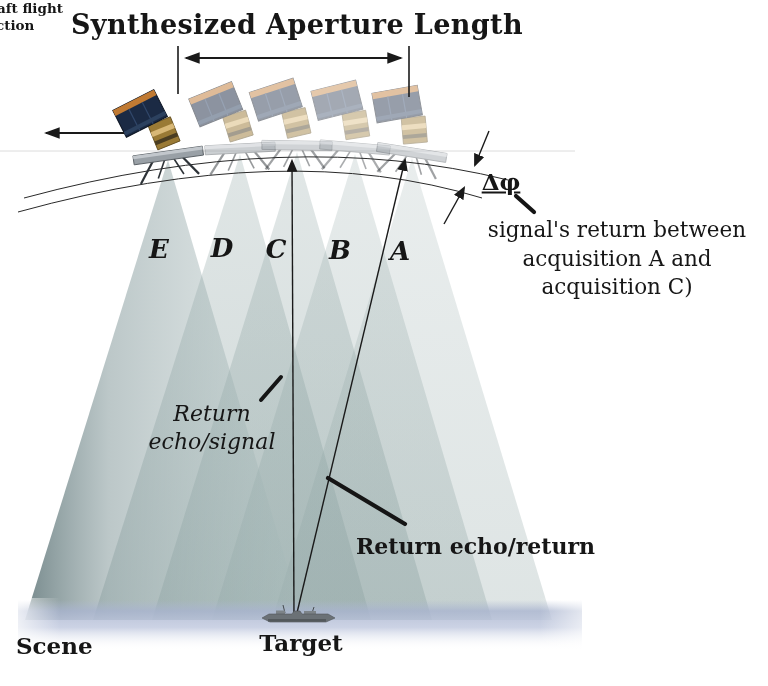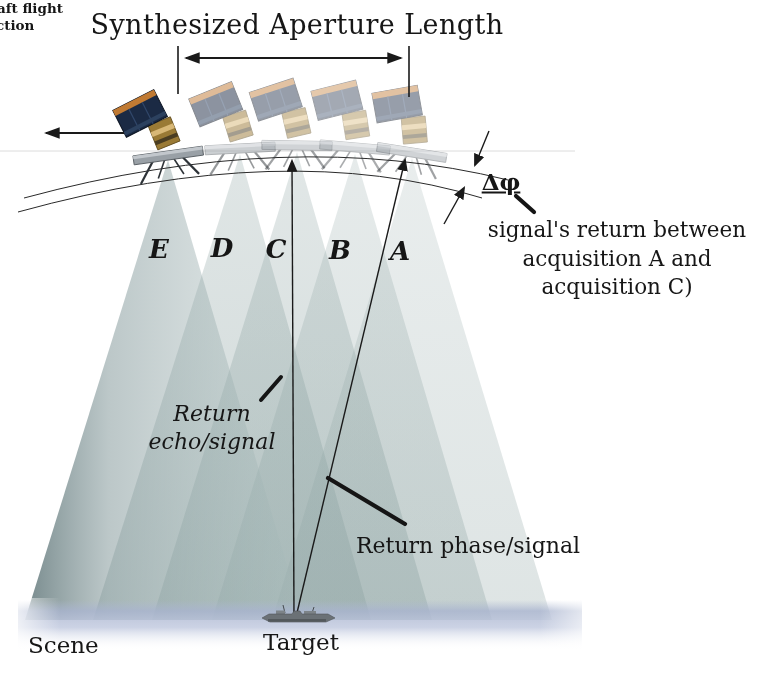--- a/index.html
+++ b/index.html
@@ -5,21 +5,21 @@
   html,body{margin:0;padding:0;background:#ffffff;}
   .stage{
     position:relative;
     width:768px;height:686px;
     background:#ffffff;
     overflow:hidden;
     font-family:"DejaVu Serif", serif;
     color:#161616;
   }
   .stage svg{position:absolute;left:0;top:0;}
-  .lbl{position:absolute;white-space:nowrap;}
+  .lbl{position:absolute;white-space:nowrap;font-weight:bold;}
   .title{
     left:297px;top:9px;transform:translateX(-50%);
     font-size:27px;letter-spacing:0.4px;
   }
   .flight-label{
     left:75px;top:144px;transform:translateX(-50%);
     font-size:13.5px;font-weight:600;line-height:1.25;text-align:center;
     white-space:nowrap;
   }
   .beam{
@@ -40,21 +40,21 @@
     width:300px;text-align:center;
     font-size:21.5px;line-height:28.5px;white-space:nowrap;
   }
   .return-left{
     position:absolute;left:212px;top:400px;transform:translateX(-50%);
     text-align:center;font-size:22px;line-height:28px;font-style:italic;
   }
   .return-right{
     left:356px;top:533px;font-size:22px;
   }
-  .scene{left:16px;top:632px;font-size:23px;margin-left:12px;}
+  .scene{left:16px;top:632px;font-size:23px;}
   .target{left:301px;top:629px;transform:translateX(-50%);font-size:23px;}
 </style>
 </head>
 <body>
 
 <div class="stage">
 
   <svg width="768" height="686" viewBox="0 0 768 686">
     <defs>
       <marker id="ah12" markerUnits="userSpaceOnUse" markerWidth="13" markerHeight="11" refX="10" refY="5" orient="auto" viewBox="0 0 12 10">
@@ -175,18 +175,18 @@
     <div>signal's return between</div>
     <div>acquisition A and</div>
     <div>acquisition C)</div>
   </div>
 
   <div class="return-left">
     <div>Return</div>
     <div>echo/signal</div>
   </div>
 
-  <div class="lbl return-right">Return phase/signal</div>
+  <div class="lbl return-right">Return echo/return</div>
 
   <div class="lbl scene">Scene</div>
   <div class="lbl target">Target</div>
 
 </div>
 
 </body></html>

